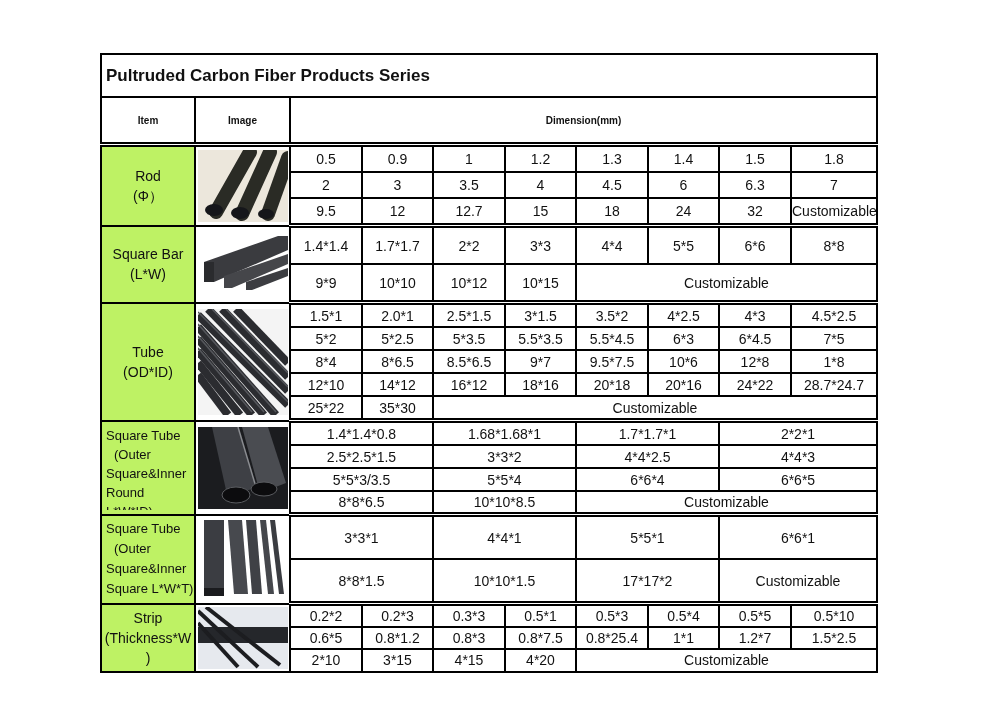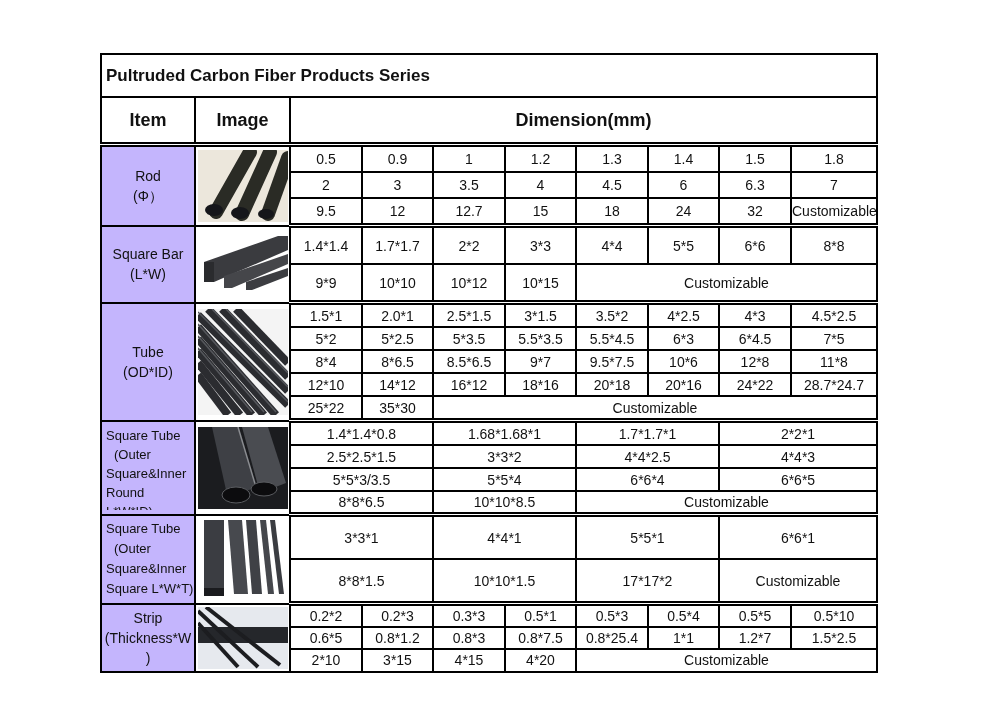--- a/index.html
+++ b/index.html
@@ -3,22 +3,22 @@
 <meta charset="utf-8">
 <style>
   html, body { margin: 0; padding: 0; background: #ffffff; }
   body { width: 1000px; height: 720px; position: relative; overflow: hidden;
          font-family: "Liberation Sans", "DejaVu Sans", sans-serif; color: #111; }
   .sheet { position: absolute; left: 100px; top: 53px; width: 776px; }
   table { border-collapse: collapse; width: 776px; table-layout: fixed; }
   td, th { border: 2px solid #000; padding: 0; text-align: center; vertical-align: middle;
            font-size: 14px; font-weight: normal; overflow: hidden; white-space: nowrap; }
   .title-cell { text-align: left; font-weight: bold; font-size: 17px; padding-left: 4px; height: 41px; }
-  .hdr th { font-weight: bold; font-size: 18px; height: 44px; border-bottom: 5px double #000; }
-  .item-cell { background: #c4b5fd; font-size: 14px; line-height: 20px; white-space: normal; }
+  .hdr th { font-weight: bold; font-size: 10px; height: 44px; border-bottom: 5px double #000; }
+  .item-cell { background: #bef264; font-size: 14px; line-height: 20px; white-space: normal; }
   .item-cell.left { text-align: left; padding-left: 4px; }
   .img-cell { background: #fff; padding: 2px; }
   .group-end td { border-bottom: 5px double #000; }
   .thumb { width: 90px; display: block; margin: 0 auto; }
   .r22 td { height: 21px; }
   .r25 td { height: 24px; }
   .r36 td { height: 35px; }
   .r42 td { height: 41px; }
   .r20 td { height: 20px; }
 </style>
@@ -178,21 +178,21 @@
     <td>7*5</td>
   </tr>
   <tr class="r22">
     <td>8*4</td>
     <td>8*6.5</td>
     <td>8.5*6.5</td>
     <td>9*7</td>
     <td>9.5*7.5</td>
     <td>10*6</td>
     <td>12*8</td>
-    <td>11*8</td>
+    <td>1*8</td>
   </tr>
   <tr class="r22">
     <td>12*10</td>
     <td>14*12</td>
     <td>16*12</td>
     <td>18*16</td>
     <td>20*18</td>
     <td>20*16</td>
     <td>24*22</td>
     <td>28.7*24.7</td>

